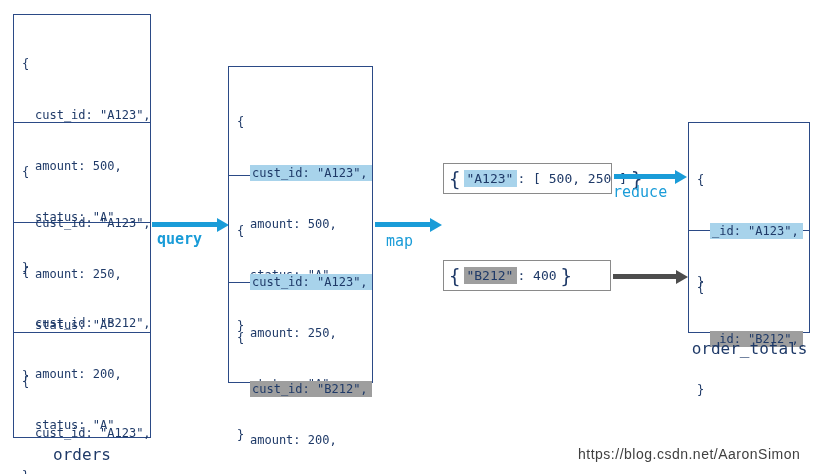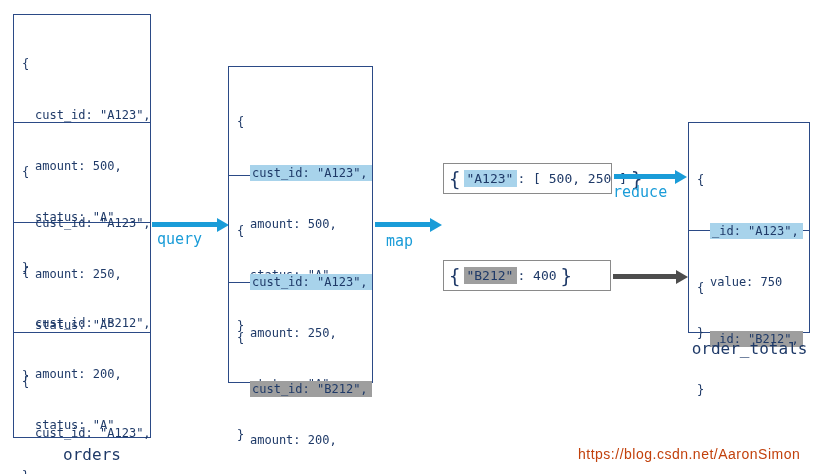--- a/index.html
+++ b/index.html
@@ -18,21 +18,21 @@
   .hl-blue { background:#a8d3eb; padding:1px 4px 1px 2px; }
   .hl-gray { background:#9e9e9e; padding:1px 4px 1px 2px; }
   
   #orders-col   { left:13px;  top:14px;  width:138px; height:424px; }
   #orders-col .doc { padding-top:7px; }
   #filtered-col { left:228px; top:66px;  width:145px; height:317px; }
   #filtered-col .doc { padding-top:13px; }
   #totals-col   { left:688px; top:122px; width:122px; height:211px; }
   #totals-col .doc { padding-top:15px; }
   .col-label { position:absolute; font-size:16px; text-align:center; color:#1f3a68; }
-  #orders-label { left:23px; top:445px; width:138px; }
+  #orders-label { left:13px; top:445px; width:138px; }
   #totals-label { left:672px; top:339px; width:155px; }
   
   .kv { position:absolute; box-sizing:border-box; border:1.5px solid #8a8a8a; background:#fff;
         display:flex; align-items:center; padding:0 5px; font-size:13px; white-space:pre; }
   #kv1 { left:443px; top:163px; width:169px; height:31px; }
   #kv2 { left:443px; top:260px; width:168px; height:31px; }
   .brace { font-size:19px; font-weight:400; }
   .brace.open  { margin-right:4px; }
   .brace.close { margin-left:4px; }
   
@@ -43,26 +43,26 @@
                   border-left:12px solid; }
   .arrow.cyan .shaft { background:#1a9cd8; }
   .arrow.cyan .head  { border-left-color:#1a9cd8; }
   .arrow.dark .shaft { background:#4d4d4d; }
   .arrow.dark .head  { border-left-color:#4d4d4d; }
   #query-arrow  { left:152px; top:218px; width:77px; }
   #map-arrow    { left:375px; top:218px; width:67px; }
   #reduce-arrow { left:614px; top:170px; width:73px; }
   #copy-arrow   { left:613px; top:270px; width:75px; }
   .arrow-label { position:absolute; color:#1a9cd8; font-size:15px; }
-  #query-label  { left:157px; top:230px; }
+  #query-label  { left:157px; top:230px;font-weight:bold; }
   #map-label    { left:386px; top:232px; }
   #reduce-label { left:613px; top:183px; }
   
   .watermark { position:absolute; left:578px; top:446px; font-family:"Liberation Sans",sans-serif;
-               font-size:14px; color:#c2410c; letter-spacing:0.5px; }
+               font-size:14px; color:#404040; letter-spacing:0.5px; }
 </style>
 </head>
 <body>
 
 <div class="canvas">
 
   <div class="col" id="orders-col">
     <div class="doc" style="height:108px">
       <span class="ln">{</span>
       <span class="ln ind">cust_id: "A123",</span>
@@ -151,21 +151,20 @@
 
   <div class="arrow dark" id="copy-arrow">
     <div class="shaft"></div>
     <div class="head"></div>
   </div>
 
   <div class="col" id="totals-col">
     <div class="doc" style="height:108px">
       <span class="ln">{</span>
       <span class="ln ind"><span class="hl-blue">_id: "A123",</span></span>
-      <span class="ln ind">value: 750</span>
       <span class="ln">}</span>
     </div>
     <div class="doc last" style="height:100px">
       <span class="ln">{</span>
       <span class="ln ind"><span class="hl-gray">_id: "B212",</span></span>
       <span class="ln">}</span>
     </div>
   </div>
   <div class="col-label" id="totals-label">order_totals</div>
 

